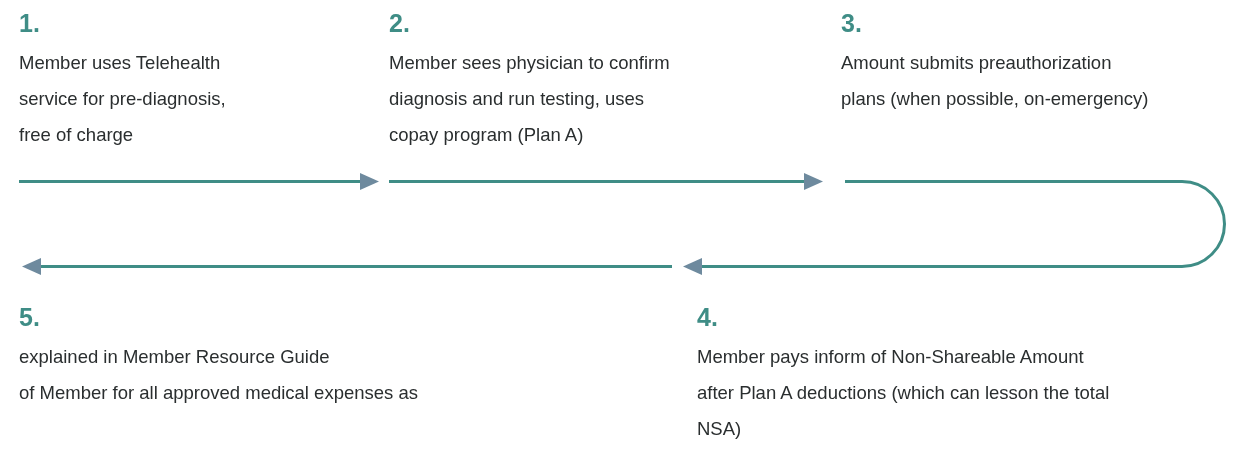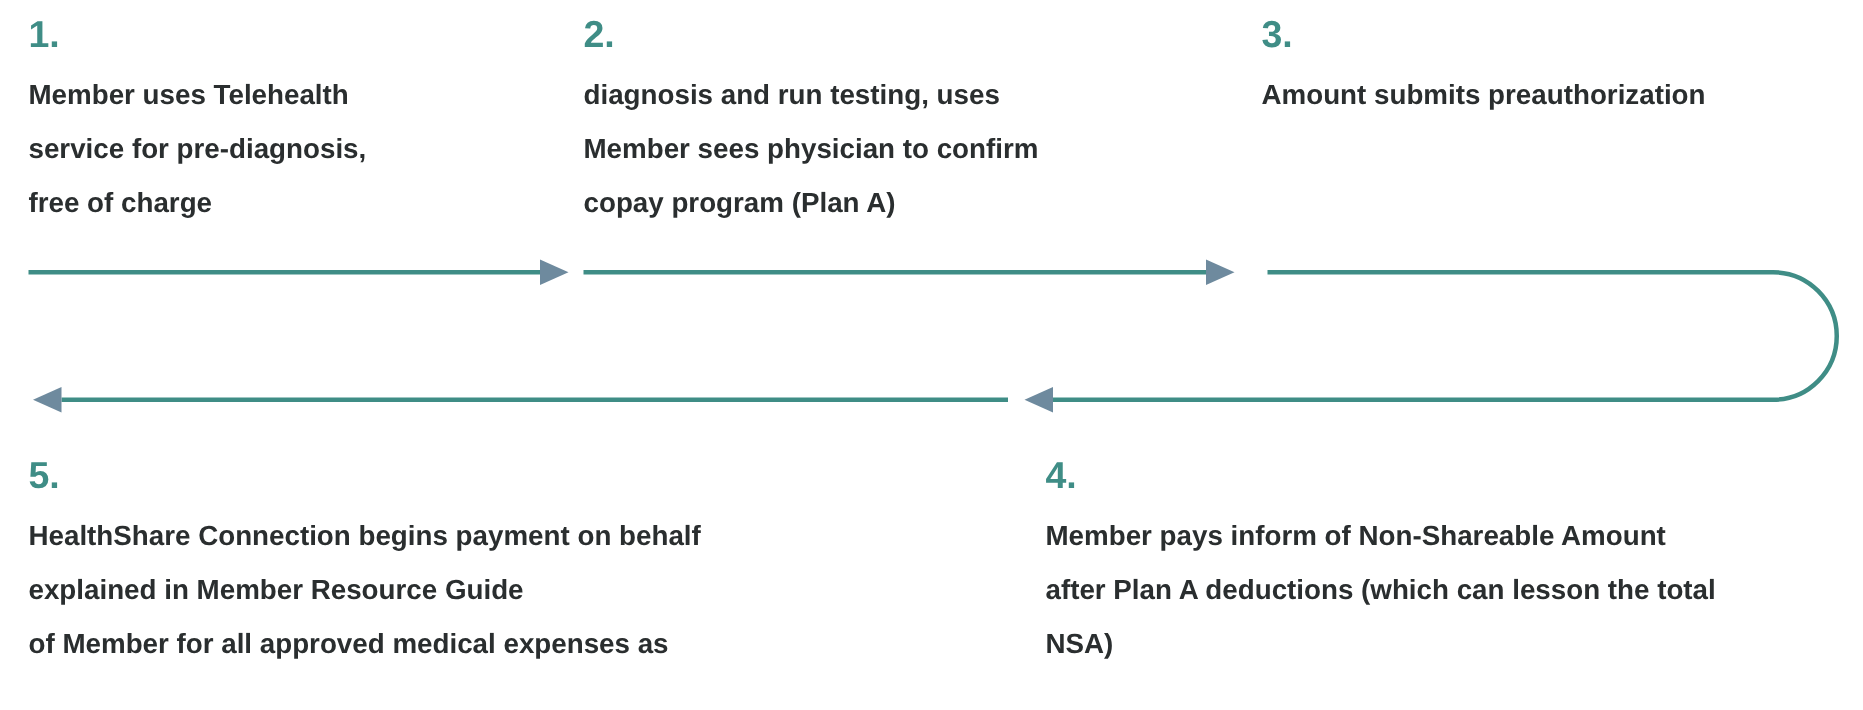--- a/index.html
+++ b/index.html
@@ -42,21 +42,21 @@
     color: #3f8d86;
     letter-spacing: 0px;
     margin: 0 0 9px 0;
     white-space: nowrap;
   }
   .step-text {
     font-size: 18.5px;
     line-height: 36px;
     color: #2a2e2f;
     margin: 0;
-    font-weight: 700;
+    font-weight: 400;
   }
 
   
   #step-1 { left: 19px;  top: 11px;  width: 360px; }
   #step-2 { left: 389px; top: 11px;  width: 440px; }
   #step-3 { left: 841px; top: 11px;  width: 400px; }
 
   
   #step-5 { left: 19px;  top: 305px; width: 650px; }
   #step-4 { left: 697px; top: 305px; width: 540px; }
@@ -95,44 +95,44 @@
     <div class="step-text">
       <div>Member uses Telehealth</div>
       <div>service for pre-diagnosis,</div>
       <div>free of charge</div>
     </div>
   </div>
 
   <div class="step" id="step-2">
     <div class="step-number">2.</div>
     <div class="step-text">
+      <div>Member sees physician to confirm</div>
       <div>diagnosis and run testing, uses</div>
-      <div>Member sees physician to confirm</div>
       <div>copay program (Plan A)</div>
     </div>
   </div>
 
   <div class="step" id="step-3">
     <div class="step-number">3.</div>
     <div class="step-text">
       <div>Amount submits preauthorization</div>
+      <div>plans (when possible, on-emergency)</div>
     </div>
   </div>
 
   <div class="step" id="step-4">
     <div class="step-number">4.</div>
     <div class="step-text">
       <div>Member pays inform of Non-Shareable Amount</div>
       <div>after Plan A deductions (which can lesson the total</div>
       <div>NSA)</div>
     </div>
   </div>
 
   <div class="step" id="step-5">
     <div class="step-number">5.</div>
     <div class="step-text">
-      <div>HealthShare Connection begins payment on behalf</div>
       <div>explained in Member Resource Guide</div>
       <div>of Member for all approved medical expenses as</div>
     </div>
   </div>
 
 </div>
 
 </body></html>

